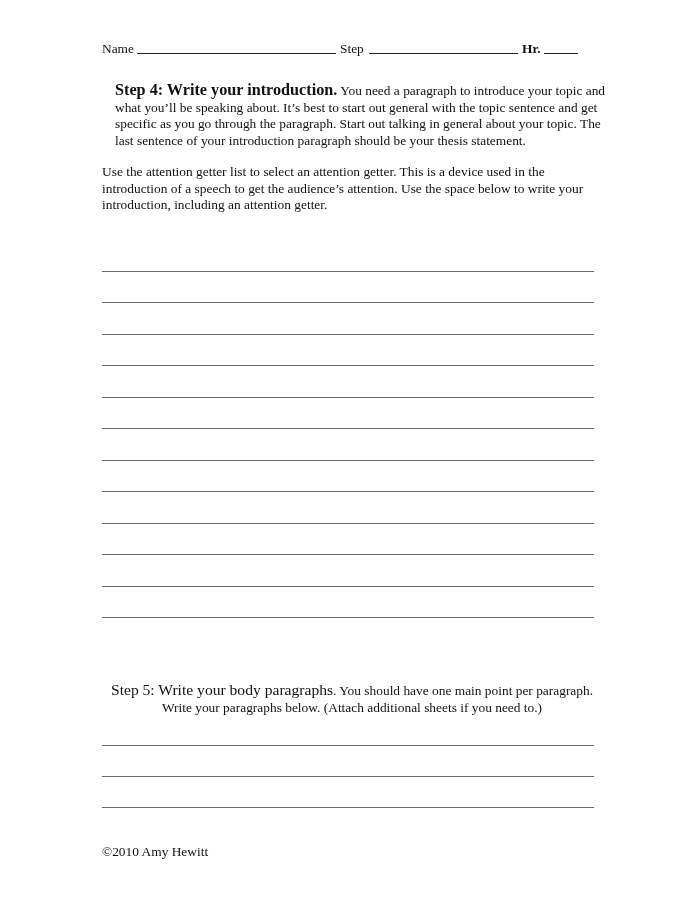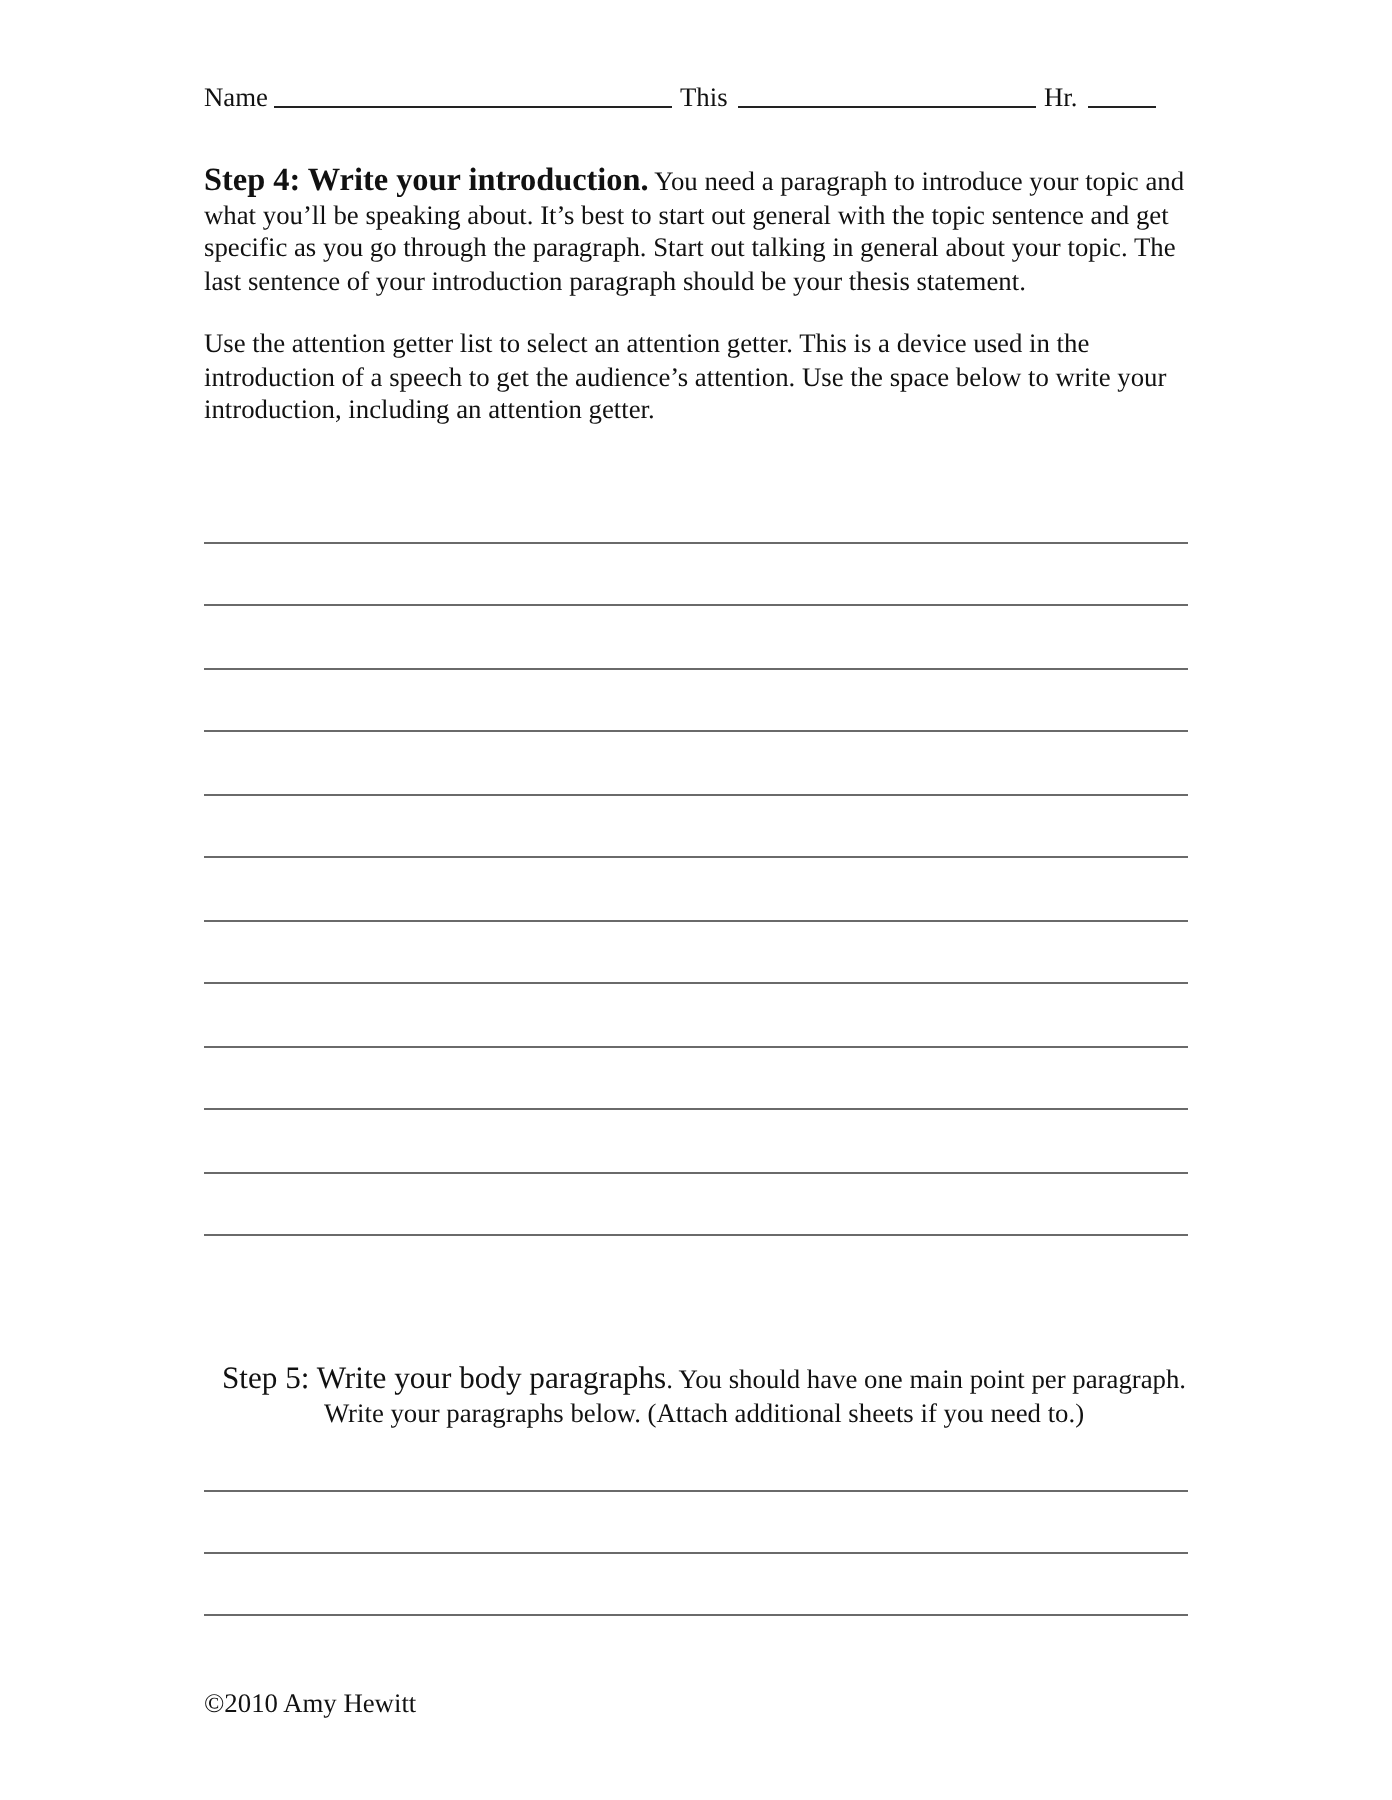--- a/index.html
+++ b/index.html
@@ -42,21 +42,21 @@
       border-bottom: 1px solid #222;
     }
     .para {
       position: absolute;
       left: 102px;
       width: 500px;
       font-size: 13.4px;
       line-height: 16.6px;
       margin: 0;
     }
-    .step4 { top: 82px; }
+    .step4 { top: 82px; margin-left: 13px; }
     .step4 .heading {
       font-weight: bold;
       font-size: 16.2px;
     }
     .attn { top: 164px; }
     .step5 { top: 682px; text-align: center; }
     .step5 .heading {
       font-size: 15.6px;
       font-weight: normal;
     }
@@ -77,23 +77,23 @@
     }
   </style>
 </head>
 <body>
 
 <div class="page">
 
   <div class="header-row">
     <span class="lbl" style="left:0;">Name</span>
     <span class="blank" style="left:35px; width:199px;"></span>
-    <span class="lbl" style="left:238px;">This</span>
+    <span class="lbl" style="left:238px;">Step</span>
     <span class="blank" style="left:267px; width:149px;"></span>
-    <span class="lbl" style="left:420px;">Hr.</span>
+    <span class="lbl" style="left:420px;font-weight:bold;">Hr.</span>
     <span class="blank" style="left:442px; width:34px;"></span>
   </div>
 
   <p class="para step4"><span class="heading">Step 4: Write your introduction.</span><span> You need a paragraph to introduce your topic and what you’ll be speaking about. It’s best to start out general with the topic sentence and get specific as you go through the paragraph. Start out talking in general about your topic. The last sentence of your introduction paragraph should be your thesis statement.</span></p>
 
   <p class="para attn">Use the attention getter list to select an attention getter. This is a device used in the introduction of a speech to get the audience’s attention. Use the space below to write your introduction, including an attention getter.</p>
 
   <div>
     <div class="write-line" style="top:271px;"></div>
     <div class="write-line" style="top:302px;"></div>

